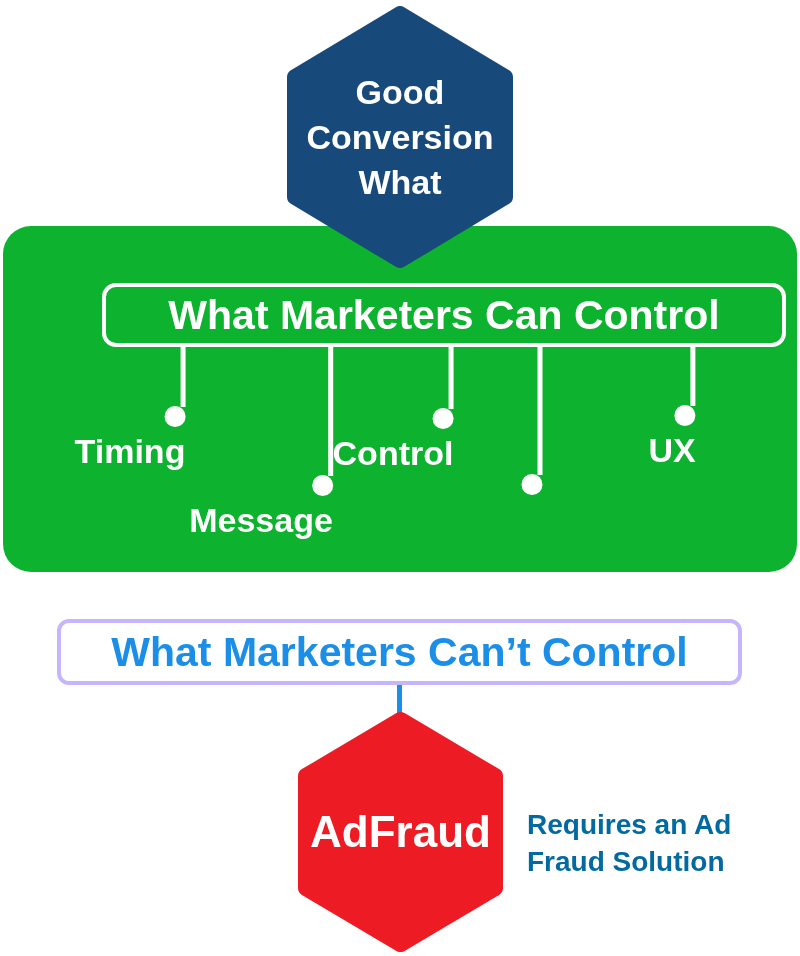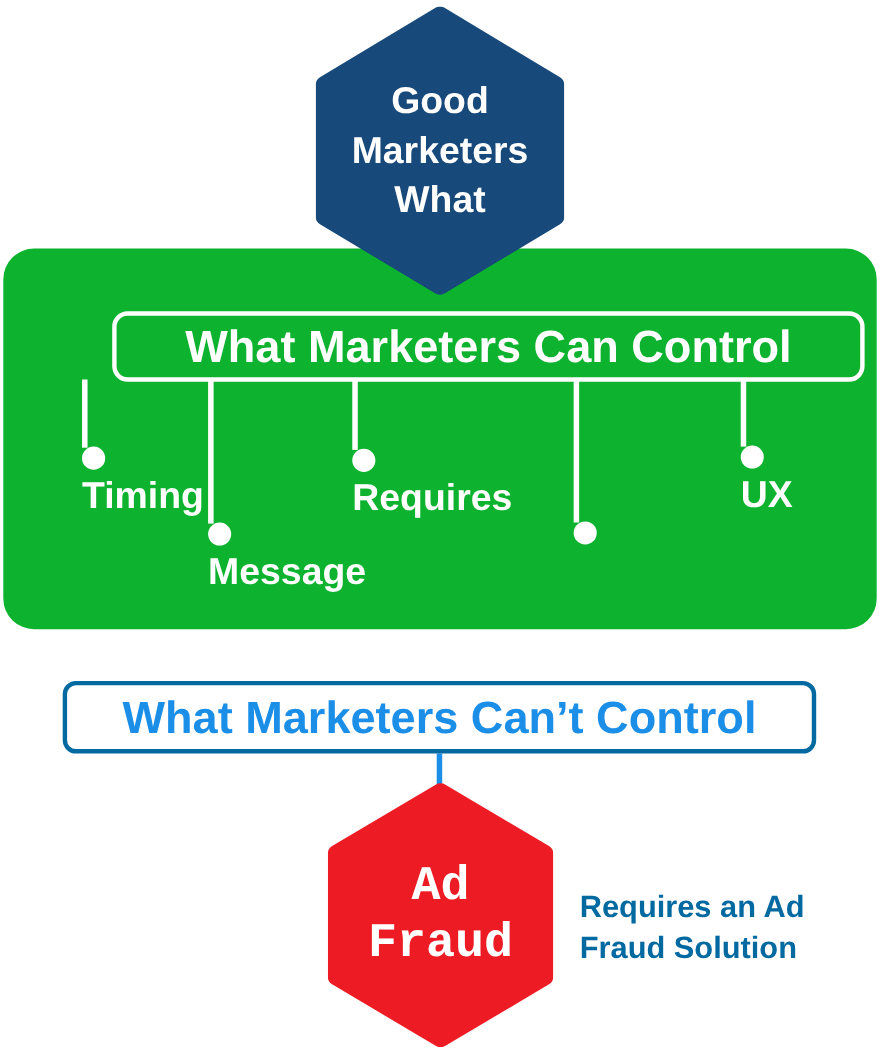--- a/index.html
+++ b/index.html
@@ -30,63 +30,63 @@
     background: #0db32e; border-radius: 28px; z-index: 1;
   }
   .control-title-box {
     position: absolute; left: 58px; top: 283px; width: 684px; height: 64px;
     border: 4px solid #ffffff; border-radius: 14px;
     display: flex; align-items: center; justify-content: center;
     color: #ffffff; font-size: 41px; z-index: 2; margin-left: 44px;
   }
   .connector {
     position: absolute; top: 345px; transform: translateX(-50%);
-    display: flex; flex-direction: column; align-items: flex-start; z-index: 2;
+    display: flex; flex-direction: column; align-items: flex-end; z-index: 2;
   }
   .connector .line { width: 5px; background: #ffffff; }
   .connector .dot { width: 21px; height: 21px; border-radius: 50%; background: #ffffff; margin-top: -1px; }
   .connector .label { margin-top: 5px; color: #ffffff; font-size: 34px; white-space: nowrap; }
 
   
   .cant-box {
     position: absolute; left: 57px; top: 619px; width: 685px; height: 66px;
-    border: 4px solid #0369a1; border-radius: 12px;
+    border: 4px solid #c4b5fd; border-radius: 12px;
     display: flex; align-items: center; justify-content: center;
     color: #1b8ee8; font-size: 41px; background: #ffffff; z-index: 2;
   }
   .blue-link { position: absolute; left: 397px; top: 685px; width: 5px; height: 31px; background: #1b8ee8; z-index: 1; }
 
   
   .hex-red { position: absolute; left: 298px; top: 712px; width: 205px; height: 240px; z-index: 3; }
   .hex-red svg { position: absolute; inset: 0; }
   .hex-red polygon { fill: #ed1c24; stroke: #ed1c24; stroke-width: 16; stroke-linejoin: round; }
   .hex-red .hex-text {
     position: absolute; inset: 0;
-    display: flex; flex-direction: column; align-items: center; justify-content: center;
-    color: #ffffff; font-size: 44px; line-height: 52px; text-align: center; font-family: Liberation Mono, monospace;
+    display: flex; flex-direction: row; align-items: center; justify-content: center;
+    color: #ffffff; font-size: 44px; line-height: 52px; text-align: center;
   }
 
   
   .note {
     position: absolute; left: 527px; top: 806px; width: 232px;
     color: #0369a1; font-size: 28px; line-height: 37px;
   }
 </style>
 </head>
 <body>
 
 <div class="canvas">
 
   <div class="hex-top">
     <svg viewBox="0 0 226 262" width="226" height="262" aria-hidden="true">
       <polygon points="113,8 218,71 218,191 113,254 8,191 8,71"></polygon>
     </svg>
     <div class="hex-text">
       <span>Good</span>
-      <span>Marketers</span>
+      <span>Conversion</span>
       <span>What</span>
     </div>
   </div>
 
   <div class="green-panel"></div>
 
   <div class="control-title-box">
     <span>What Marketers Can Control</span>
   </div>
 
@@ -98,29 +98,29 @@
 
   <div class="connector" style="left:261px">
     <div class="line" style="height:131px"></div>
     <div class="dot"></div>
     <div class="label">Message</div>
   </div>
 
   <div class="connector" style="left:393px">
     <div class="line" style="height:64px"></div>
     <div class="dot"></div>
-    <div class="label">Requires</div>
+    <div class="label">Control</div>
   </div>
 
   <div class="connector" style="left:532px">
     <div class="line" style="height:130px"></div>
     <div class="dot"></div>
   </div>
 
-  <div class="connector" style="left:697px">
+  <div class="connector" style="left:672px">
     <div class="line" style="height:61px"></div>
     <div class="dot"></div>
     <div class="label">UX</div>
   </div>
 
   <div class="cant-box">
     <span>What Marketers Can’t Control</span>
   </div>
 
   <div class="blue-link"></div>

